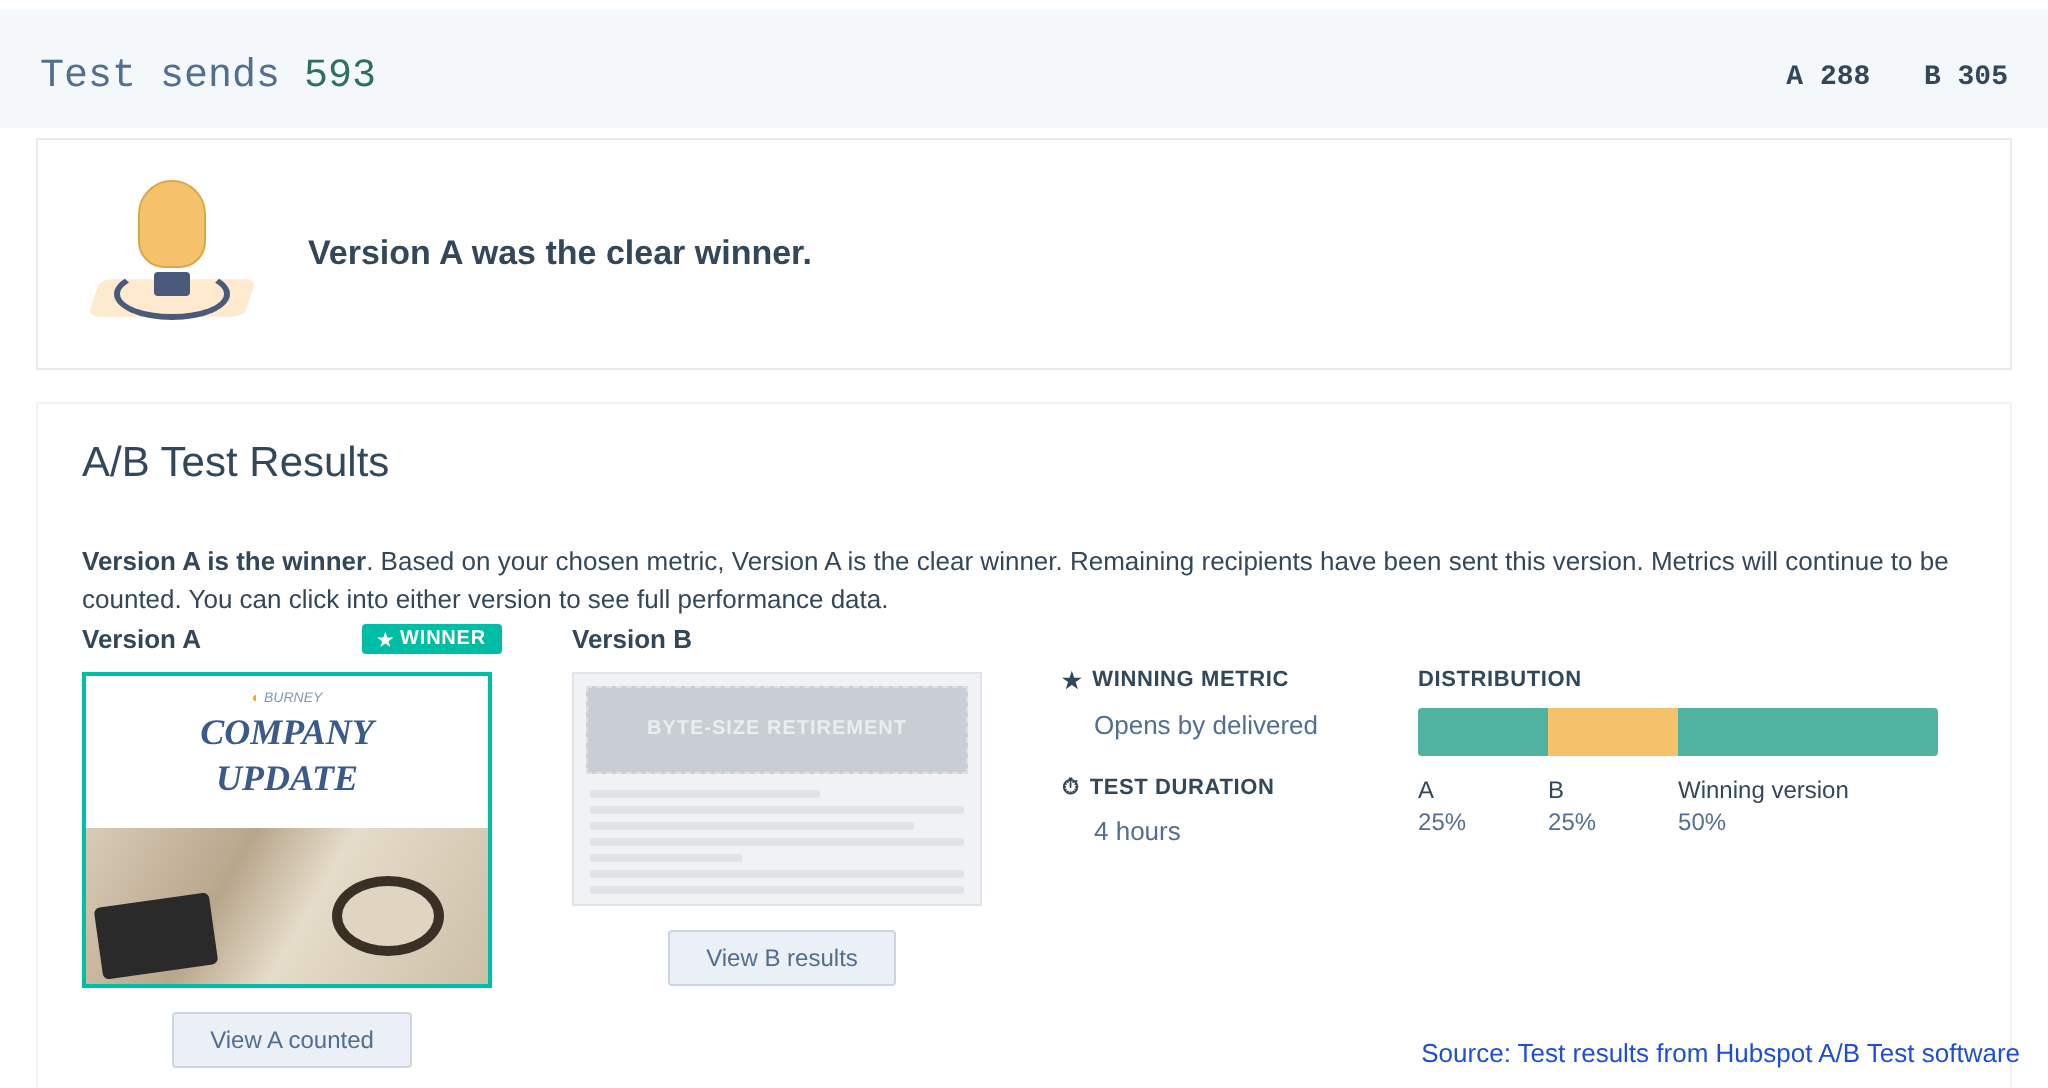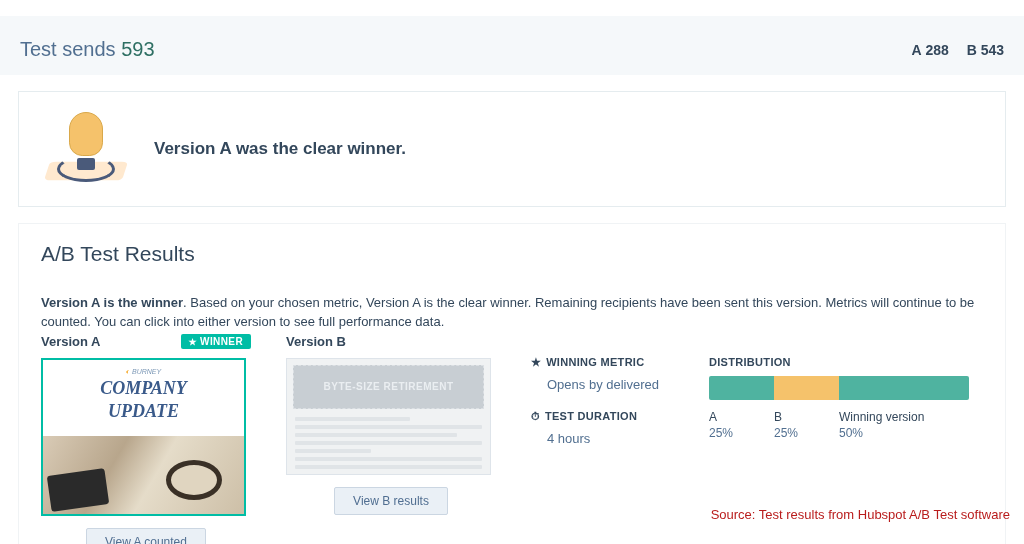--- a/index.html
+++ b/index.html
@@ -13,21 +13,22 @@
   }
   .page {
     padding: 0 18px;
   }
   .topbar {
     background: #f5f8fa;
     padding: 22px 20px 14px 20px;
     display: flex;
     justify-content: space-between;
     align-items: center;
-    margin: 16px -18px;
+    margin: 5px -18px;
+    font-family: Liberation Mono, monospace;
   }
   .topbar-left { font-size: 20px; color: #516f90; }
   .topbar-left .count { color: #2e6f63; }
   .topbar-right { font-size: 14px; color: #33475b; font-weight: 600; }
   .topbar-right .label-a, .topbar-right .label-b { font-weight: 700; }
   .topbar-right .sep { display:inline-block; width:10px; }
 
   .winner-banner {
     background: #ffffff;
     border: 1px solid #e5ecef;
@@ -153,40 +154,40 @@
   .dist-bar .seg-b { background:#f5c26b; width:25%; }
   .dist-bar .seg-w { background:#4fb3a0; width:50%; }
   .dist-legend { display:flex; width:260px; font-size:12px; color:#33475b; }
   .dist-legend .col-a { width:25%; }
   .dist-legend .col-b { width:25%; }
   .dist-legend .col-w { width:50%; }
   .dist-legend .h { font-weight:400; margin-bottom:2px; }
   .dist-legend .v { color:#516f90; }
 
   .source-line {
-    position:absolute; bottom:22px; right:14px;
-    font-size:13px; color:#b91c1c; 
+    position:absolute; bottom:10px; right:14px;
+    font-size:13px; color:#1d4ed8; 
   }
 </style>
 </head>
 <body>
 
 <div class="page">
 
   <div class="topbar">
     <div class="topbar-left">
       <span>Test sends</span>
       <span class="count">593</span>
     </div>
     <div class="topbar-right">
       <span class="label-a">A</span>
       <span>288</span>
       <span class="sep"></span>
       <span class="label-b">B</span>
-      <span>543</span>
+      <span>305</span>
     </div>
   </div>
 
   <div class="winner-banner">
     <div class="bulb-wrap">
       <div class="bulb-base"></div>
       <div class="bulb-ring"></div>
       <div class="bulb-glass"></div>
       <div class="bulb-socket"></div>
     </div>

